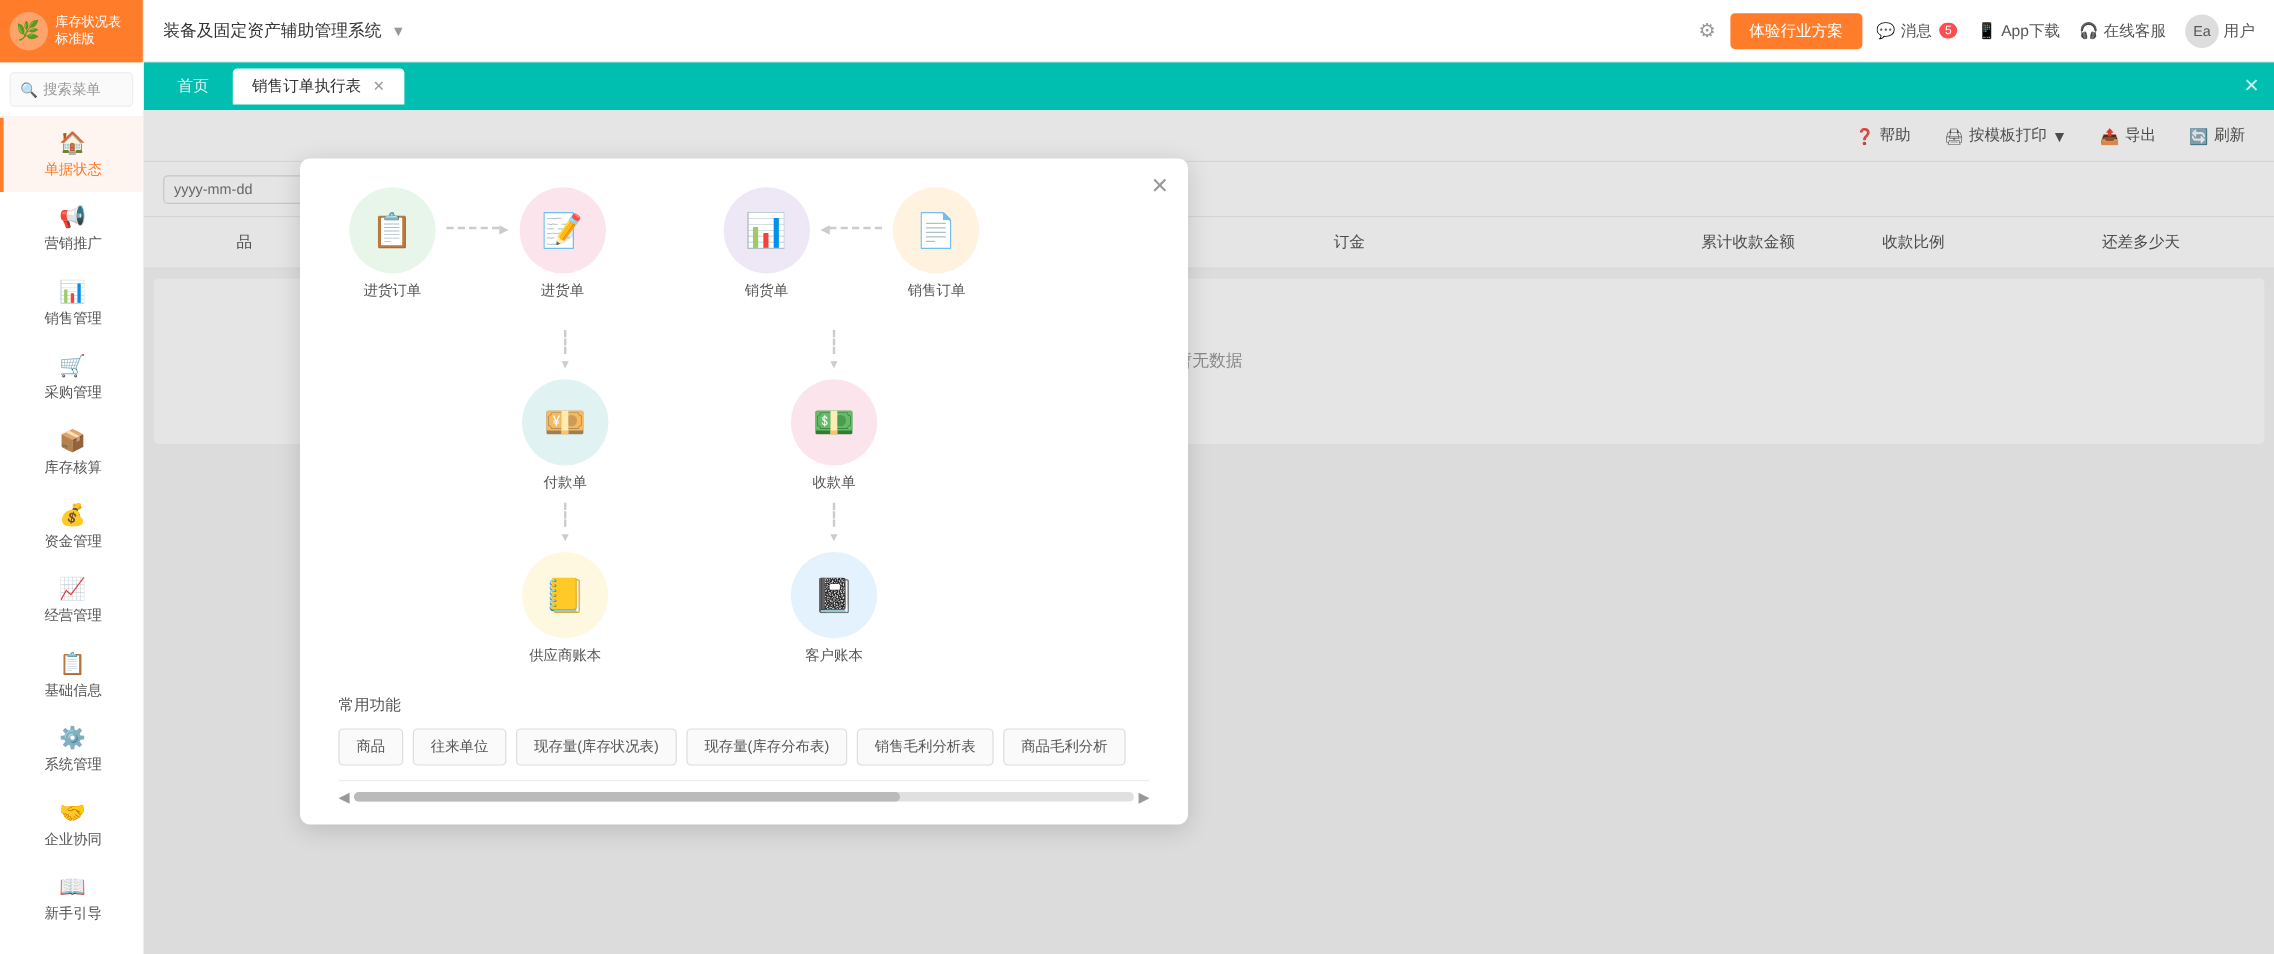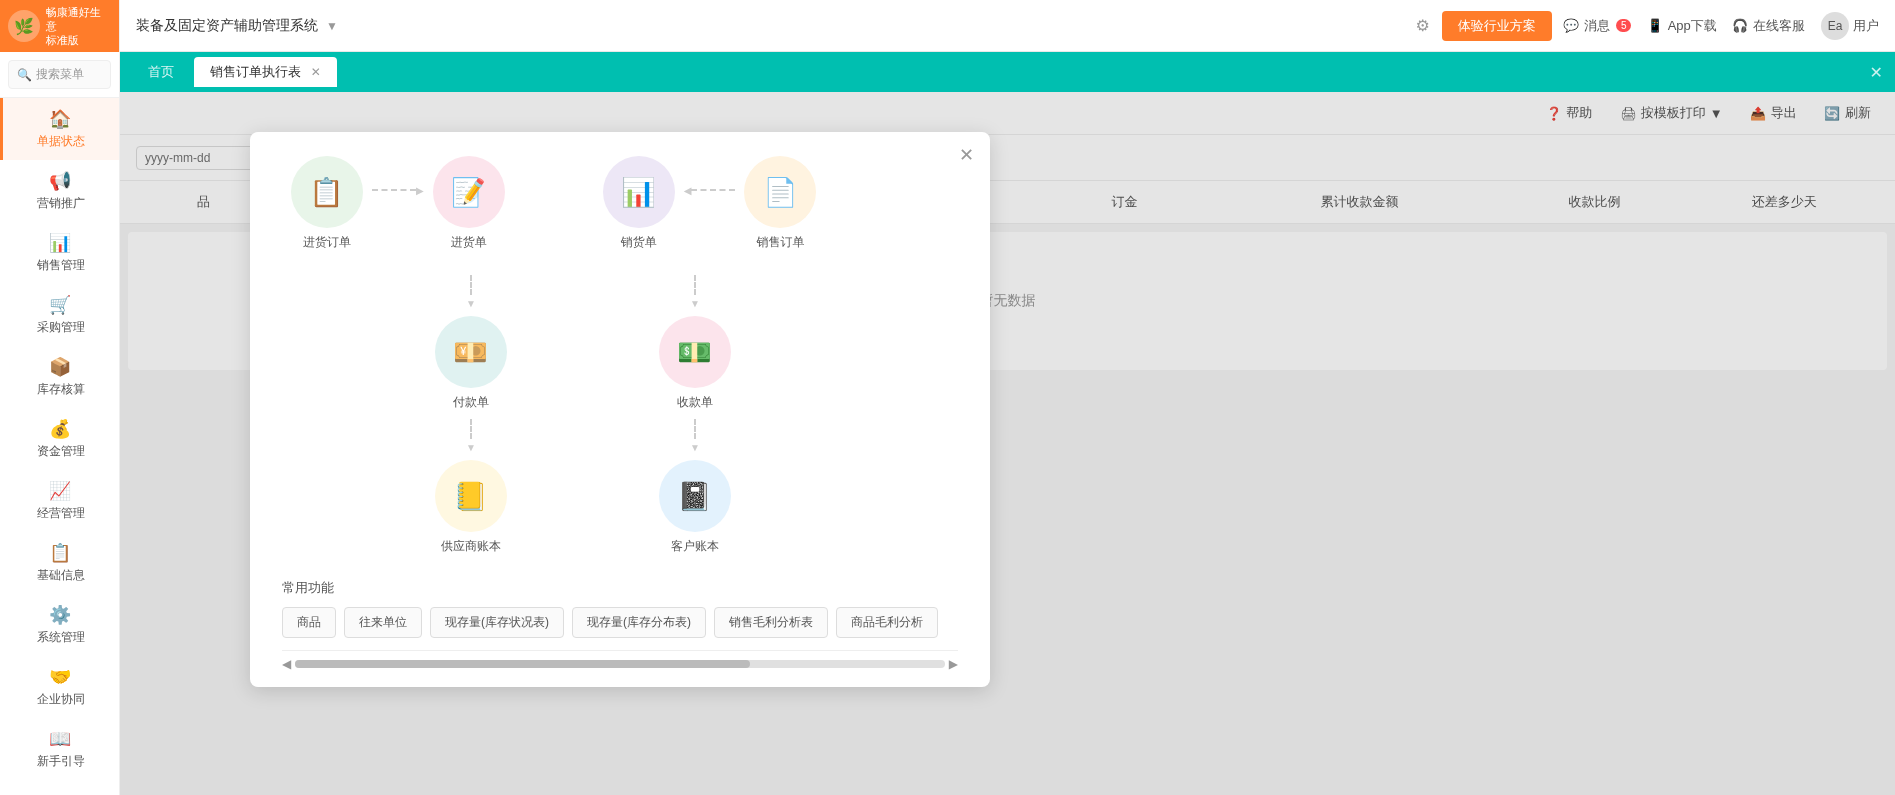--- a/index.html
+++ b/index.html
@@ -127,21 +127,21 @@
 
     
     .table-header {
       background: #fff; display: flex; border-bottom: 1px solid #eee;
       padding: 8px 16px;
     }
     .table-col {
       flex: 1; text-align: center; color: #555; font-size: 13px; padding: 4px;
     }
     .table-col-sm { flex: 0.7; }
-    .table-col-lg { flex: 1.5; }
+    .table-col-lg { flex: 1.5; text-align: right; }
 
     
     .empty-state {
       display: flex; align-items: center; justify-content: center;
       padding: 60px; color: #999; font-size: 14px;
       background: #fff; margin: 8px; border-radius: 4px;
     }
 
     
     .overlay {
@@ -239,21 +239,21 @@
   </style>
 </head>
 <body>
 
 <div class="sidebar">
   <div class="sidebar-logo">
     <div class="sidebar-logo-icon">
       <span>🌿</span>
     </div>
     <div class="sidebar-logo-text">
-      <div>畅康通好生意</div>
+      <div>库存状况表</div>
       <div>标准版</div>
     </div>
   </div>
   <div class="sidebar-search">
     <button class="sidebar-search-btn">
       <span>🔍</span>
       <span>搜索菜单</span>
     </button>
   </div>
   <div class="sidebar-nav">

